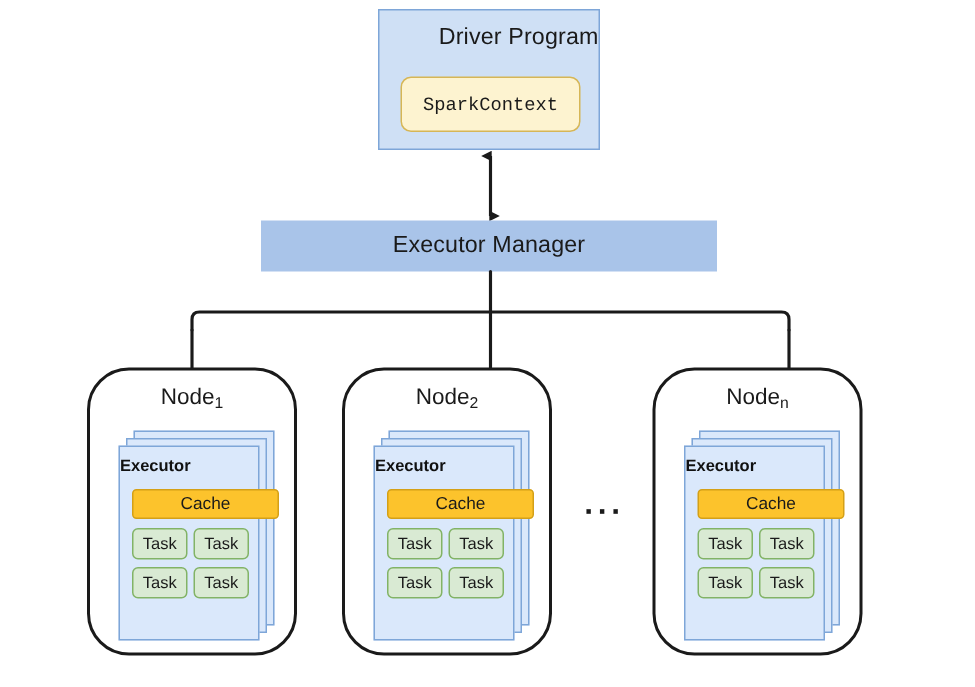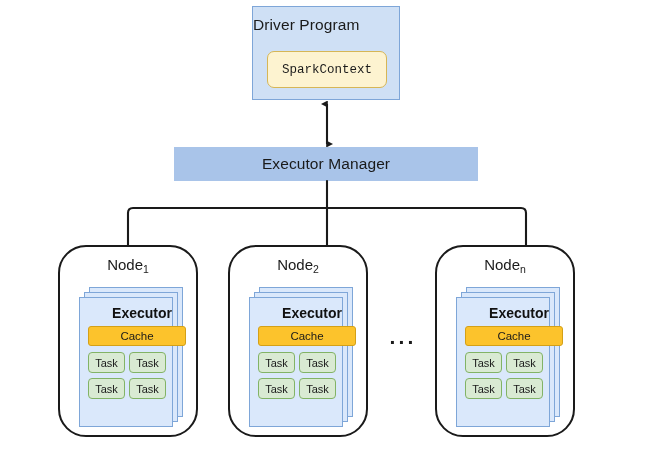--- a/index.html
+++ b/index.html
@@ -28,21 +28,21 @@
     height: 94px;
     background: #cfe0f5;
     border: 1.5px solid #7ea6d8;
     box-sizing: border-box;
   }
   .driver-title {
     position: absolute;
     left: 0;
     top: 9px;
     width: 100%;
-    text-align: left;
+    text-align: right;
     font-size: 15.5px;
     color: #1a1a1a;
     letter-spacing: .1px;
   }
   .sparkcontext-box {
     position: absolute;
     left: 14px;
     top: 44px;
     width: 120px;
     height: 37px;
@@ -135,22 +135,22 @@
   }
   .exec-card.l3 { left: 10px; top: 0px;  width: 94px; height: 130px; }
   .exec-card.l2 { left: 5px;  top: 5px;  width: 94px; height: 130px; }
   .exec-card.l1 { left: 0px;  top: 10px; width: 94px; height: 130px; }
 
   .exec-title {
     position: absolute;
     left: 0;
     top: 7px;
     width: 100%;
-    text-align: right;
-    font-size: 14px;
+    text-align: left;
+    font-size: 11px;
     font-weight: bold;
     color: #111111;
   }
   .cache-box {
     position: absolute;
     left: 8px;
     top: 28px;
     width: 98px;
     height: 20px;
     background: #fcc32c;

